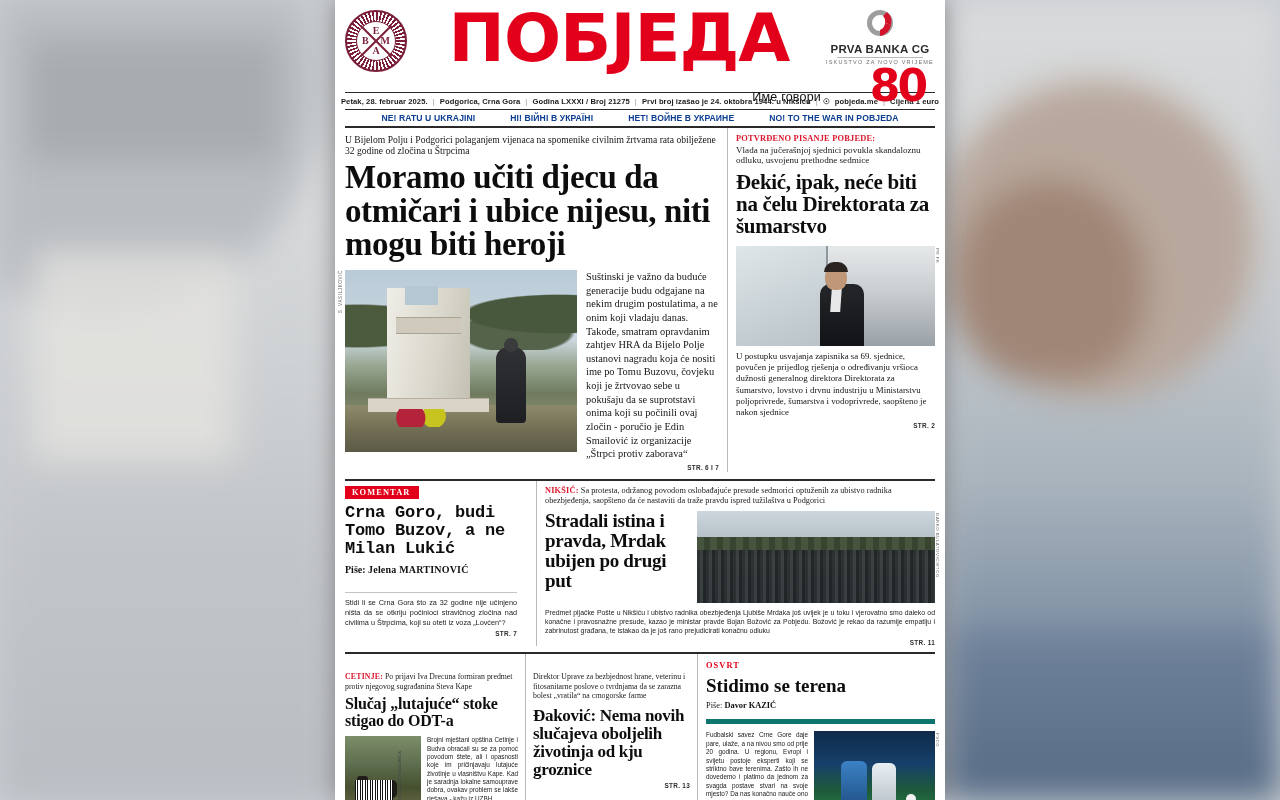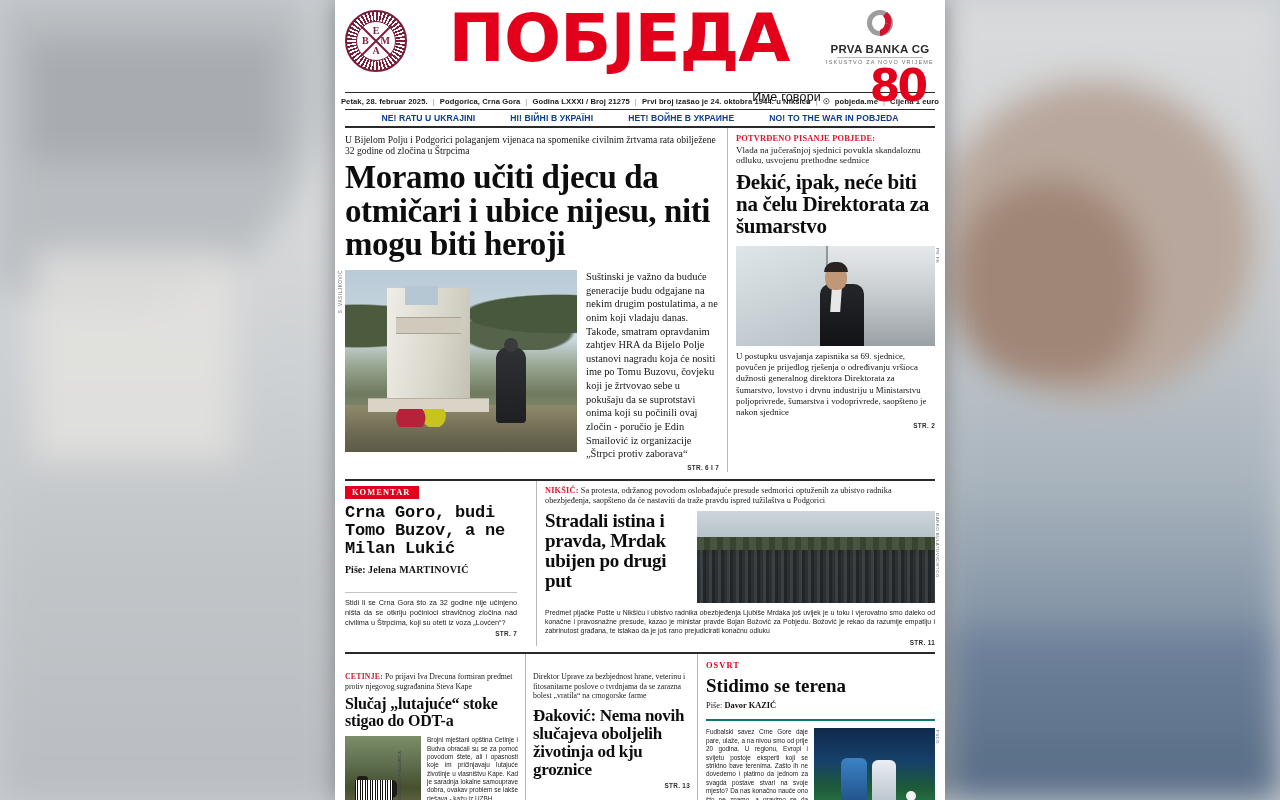--- a/index.html
+++ b/index.html
@@ -387,21 +387,21 @@
   .osvrt-photo .p2 {
     position:absolute; left:48%; bottom:8%; width:24px; height:44px;
     background:linear-gradient(180deg,#e9eef2 0%,#b9c3cb 100%); border-radius:6px 6px 2px 2px;
   }
   .osvrt-photo .ball {
     position:absolute; right:16%; bottom:12%; width:10px; height:10px;
     border-radius:50%; background:#f2f2f2;
   }
   .byline-sm {
     font-family:"Liberation Serif", serif; font-size:8.4px; color:#111;
-    margin-top:5px; padding-bottom:9px; border-bottom:2px solid #0f766e;
+    margin-top:5px; padding-bottom:9px; border-bottom:5px solid #0f766e;
   }
   .credit-rot {
     position:absolute; right:-5px; top:2px;
     writing-mode:vertical-rl;
     font-family:"Liberation Sans", sans-serif; font-size:4.4px;
     letter-spacing:.5px; color:#6a6a6a; white-space:nowrap;
   }
   .barcode {
     position:absolute; left:10px; bottom:4px; width:38px; height:30px;
     background:repeating-linear-gradient(90deg,#111 0 1px,#fff 1px 2px,#111 2px 3.4px,#fff 3.4px 5px);

